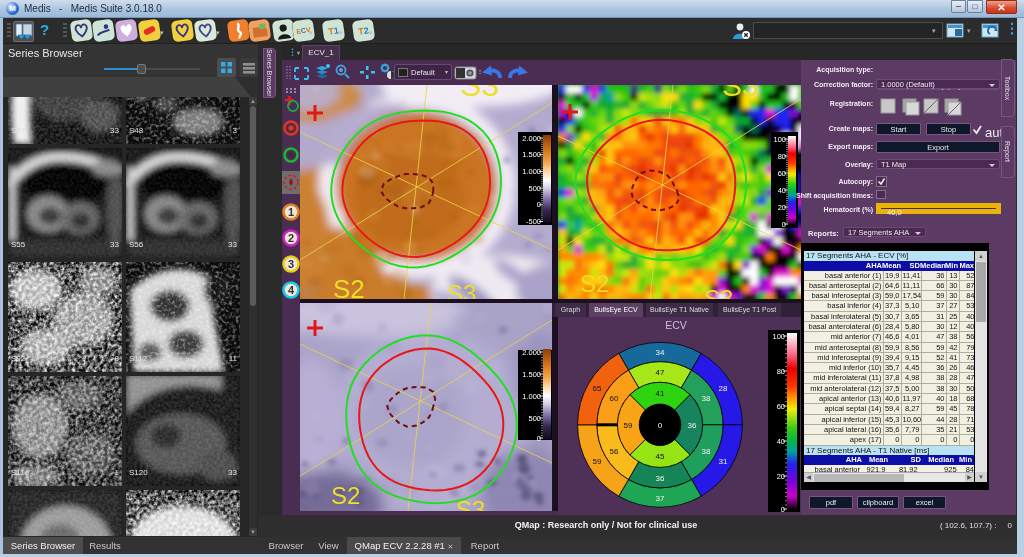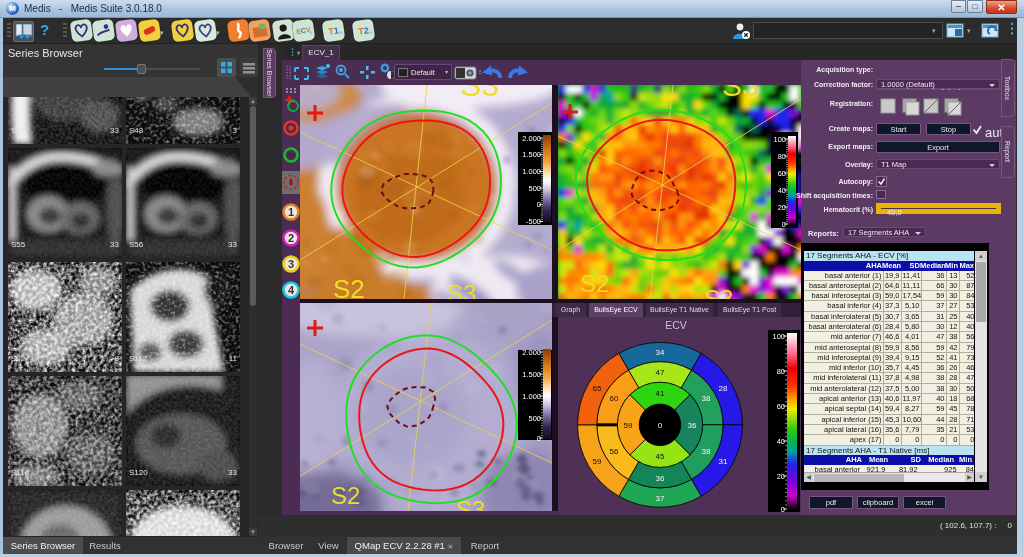--- a/index.html
+++ b/index.html
@@ -2030,20 +2030,21 @@
 
   <div class="btn" style="left:8px;top:436px;width:44px;height:13px;line-height:12px">pdf</div>
   <div class="btn" style="left:56px;top:436px;width:42px;height:13px;line-height:12px">clipboard</div>
   <div class="btn" style="left:102px;top:436px;width:43px;height:13px;line-height:12px">excel</div>
 </div>
 
 <div class="vtab" style="left:1001px;top:59px;width:14px;height:58px;line-height:13px">Toolbox</div>
 <div class="vtab" style="left:1001px;top:126px;width:14px;height:52px;line-height:13px">Report</div>
 
 <div class="abs" style="left:258px;top:515px;width:758px;height:22px;background:#2e2e2e">
+  <div class="abs" style="left:88px;top:5px;width:520px;text-align:center;color:#f2f2f2;font-size:9px;font-weight:bold">QMap : Research only / Not for clinical use</div>
   <div class="abs" style="right:4px;top:6px;color:#e0e0e0;font-size:8px">( 102.6, 107.7) :&nbsp;&nbsp;&nbsp;&nbsp;&nbsp;0</div>
 </div>
 
 <div class="abs" style="left:3px;top:537px;width:1014px;height:17px;background:#313131">
   <div class="btab" style="left:0;width:80px;background:#4d4d4d;color:#f0f0f0">Series Browser</div>
   <div class="btab" style="left:81px;width:42px">Results</div>
   <div class="btab" style="left:259px;width:48px">Browser</div>
   <div class="btab" style="left:309px;width:33px">View</div>
   <div class="btab" style="left:344px;width:114px;background:#4a4a4a;color:#f0f0f0">QMap ECV 2.2.28 #1 <span style="font-size:7px;color:#bbb">✕</span></div>
   <div class="btab" style="left:459px;width:46px">Report</div>

